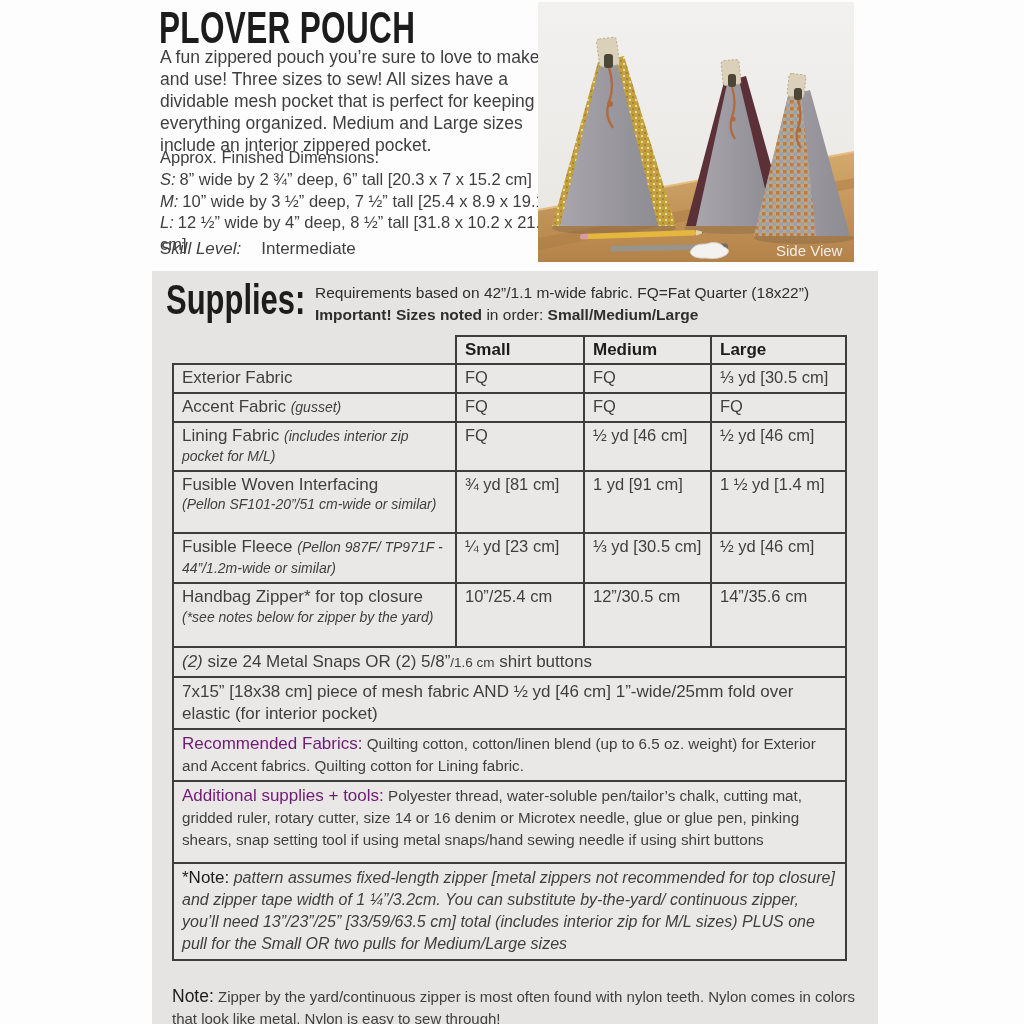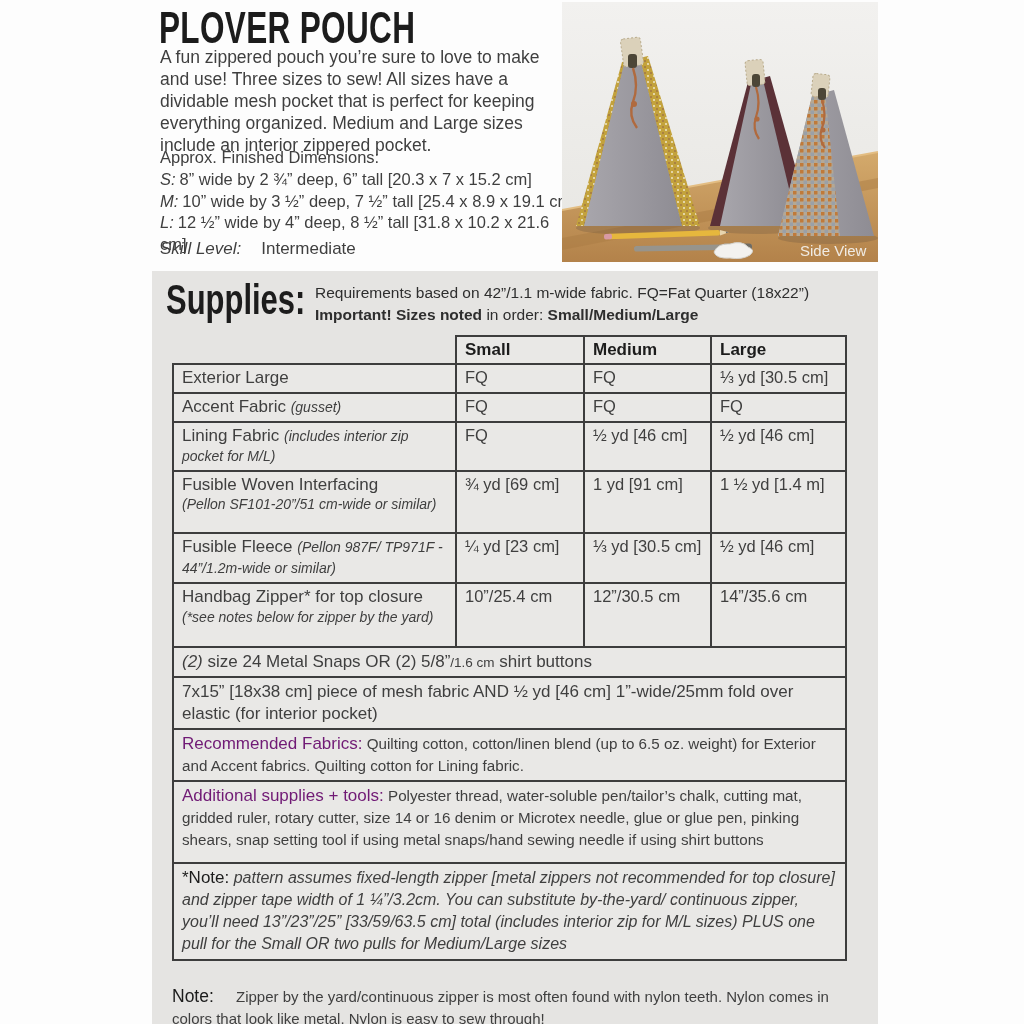--- a/index.html
+++ b/index.html
@@ -21,21 +21,21 @@
   }
   .dims {
     position:absolute; left:160px; top:147px; width:420px;
     font-size:16.5px; line-height:1.32;
   }
   .dim-size { font-style:italic; margin-right:4px; }
   .skill { position:absolute; left:160px; top:239px; font-size:17px; }
   .skill-label { font-style:italic; margin-right:20px; }
 
   
-  .photo { position:absolute; left:562px; top:2px; width:316px; height:224px; }
+  .photo { position:absolute; left:538px; top:2px; width:316px; height:224px; }
   .photo svg { display:block; }
 
   
   .panel {
     position:absolute; left:152px; top:271px; width:726px; height:753px;
     background:#e5e4e2;
   }
   .sup-heading {
     position:absolute; left:14px; top:4px;
     font-size:43px; font-weight:700; color:#1c1c1c;
@@ -66,21 +66,21 @@
   .small-t { font-size:13.5px; }
   .lead { font-size:17px; color:#701a75; }
   .lead-b { font-weight:400; color:#1c1c1c; }
   .body-t { font-size:15.2px; }
   .note-text { font-size:16px; font-style:italic; }
 
   .bottom-note {
     position:absolute; left:20px; top:714px; width:700px;
     font-size:15px; line-height:1.35;
   }
-  .bottom-note .lead-b { font-size:17.5px; margin-right:18px; }
+  .bottom-note .lead-b { font-size:17.5px; margin-right:0; }
 </style>
 </head>
 <body>
 
 <div class="page">
 
   <div class="title">PLOVER POUCH</div>
   <div class="desc">A fun zippered pouch you’re sure to love to make and use! Three sizes to sew! All sizes have a dividable mesh pocket that is perfect for keeping everything organized. Medium and Large sizes include an interior zippered pocket.</div>
 
   <div class="dims">
@@ -194,21 +194,21 @@
         </colgroup>
       <tbody>
         <tr style="height:28px">
           <td class="nohead"></td>
           <th>Small</th>
           <th>Medium</th>
           <th>Large</th>
         </tr>
 
         <tr style="height:28px">
-          <td class="lbl"><span>Exterior Large</span></td>
+          <td class="lbl"><span>Exterior Fabric</span></td>
           <td class="val">FQ</td>
           <td class="val">FQ</td>
           <td class="val">⅓ yd [30.5 cm]</td>
         </tr>
 
         <tr style="height:29px">
           <td class="lbl"><span>Accent Fabric </span><span class="note">(gusset)</span></td>
           <td class="val">FQ</td>
           <td class="val">FQ</td>
           <td class="val">FQ</td>
@@ -216,21 +216,21 @@
 
         <tr style="height:44px">
           <td class="lbl"><span>Lining Fabric </span><span class="note">(includes interior zip pocket for M/L)</span></td>
           <td class="val">FQ</td>
           <td class="val">½ yd [46 cm]</td>
           <td class="val">½ yd [46 cm]</td>
         </tr>
 
         <tr style="height:62px">
           <td class="lbl"><span>Fusible Woven Interfacing</span><span class="note-block">(Pellon SF101-20”/51 cm-wide or similar)</span></td>
-          <td class="val">¾ yd [69 cm]</td>
+          <td class="val">¾ yd [81 cm]</td>
           <td class="val">1 yd [91 cm]</td>
           <td class="val">1 ½ yd [1.4 m]</td>
         </tr>
 
         <tr style="height:46px">
           <td class="lbl"><span>Fusible Fleece </span><span class="note">(Pellon 987F/ TP971F -  44”/1.2m-wide or similar)</span></td>
           <td class="val">¼ yd [23 cm]</td>
           <td class="val">⅓ yd [30.5 cm]</td>
           <td class="val">½ yd [46 cm]</td>
         </tr>

